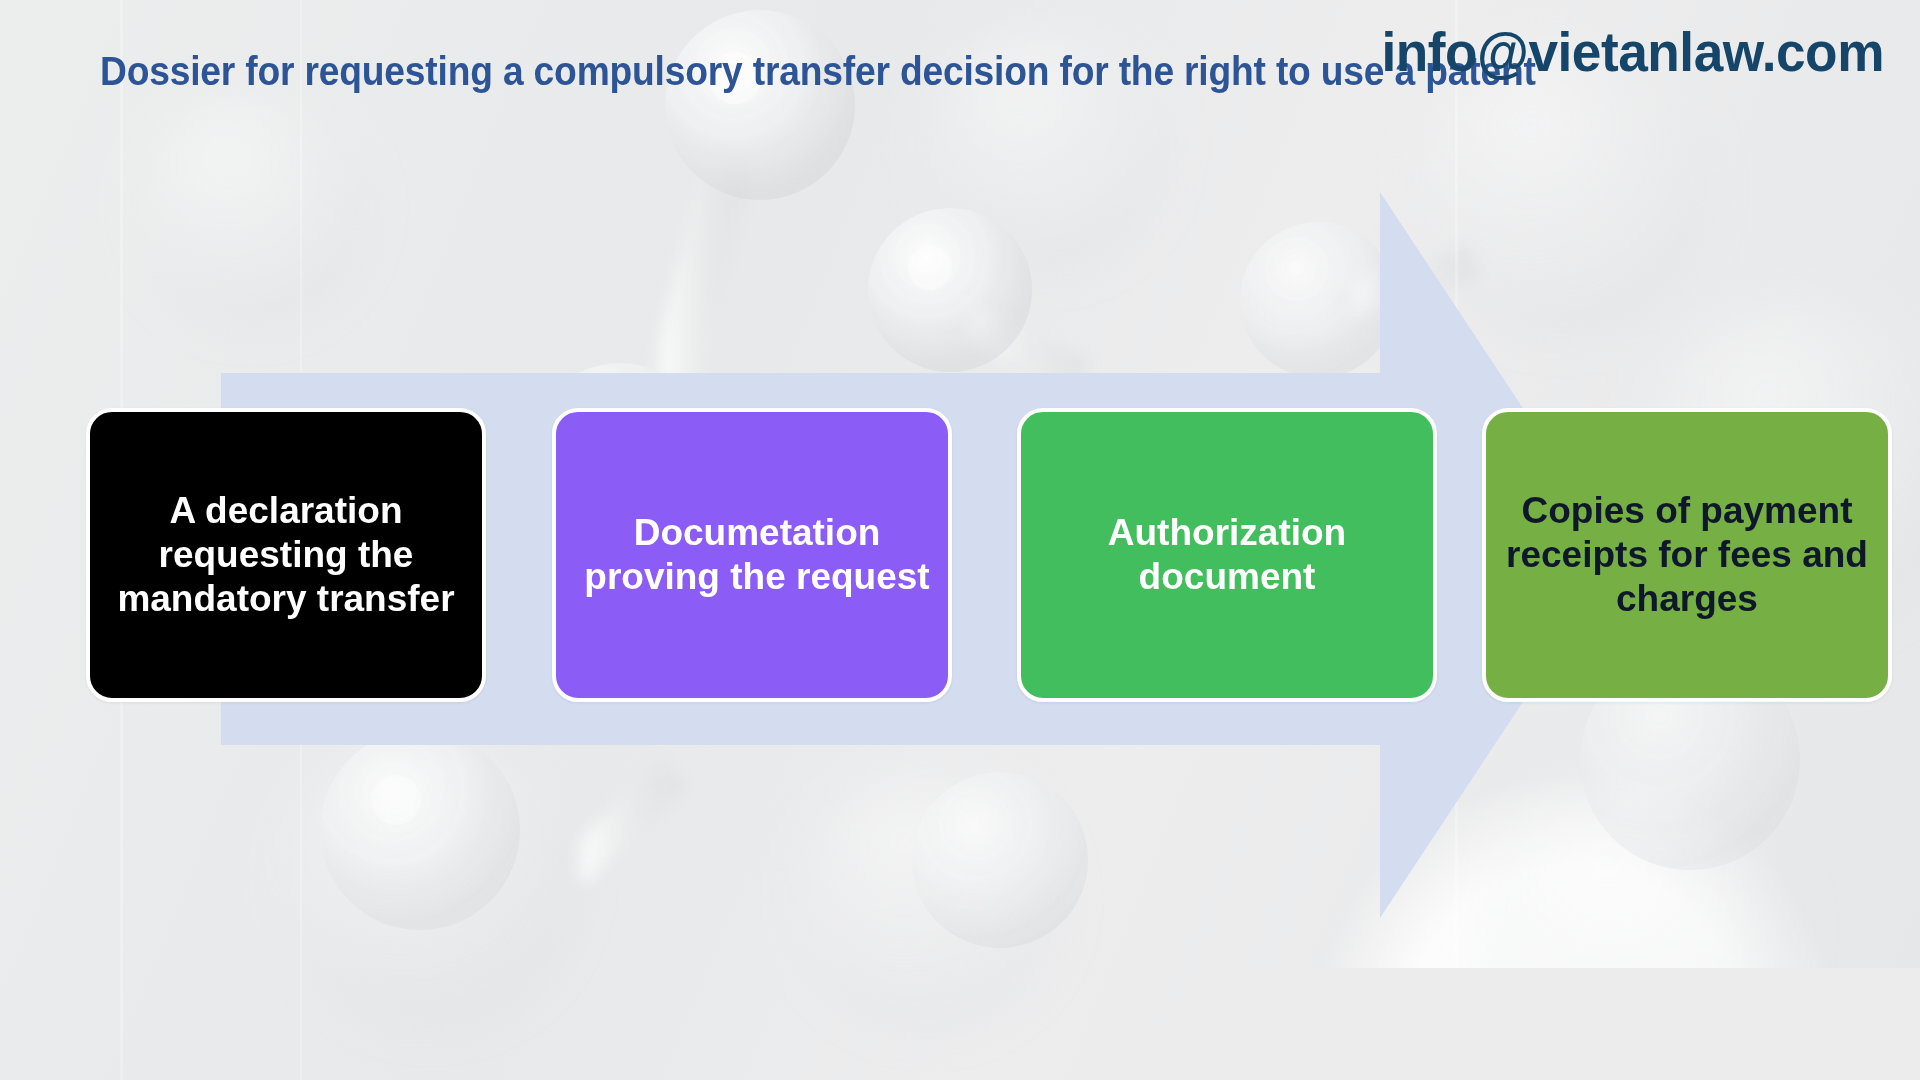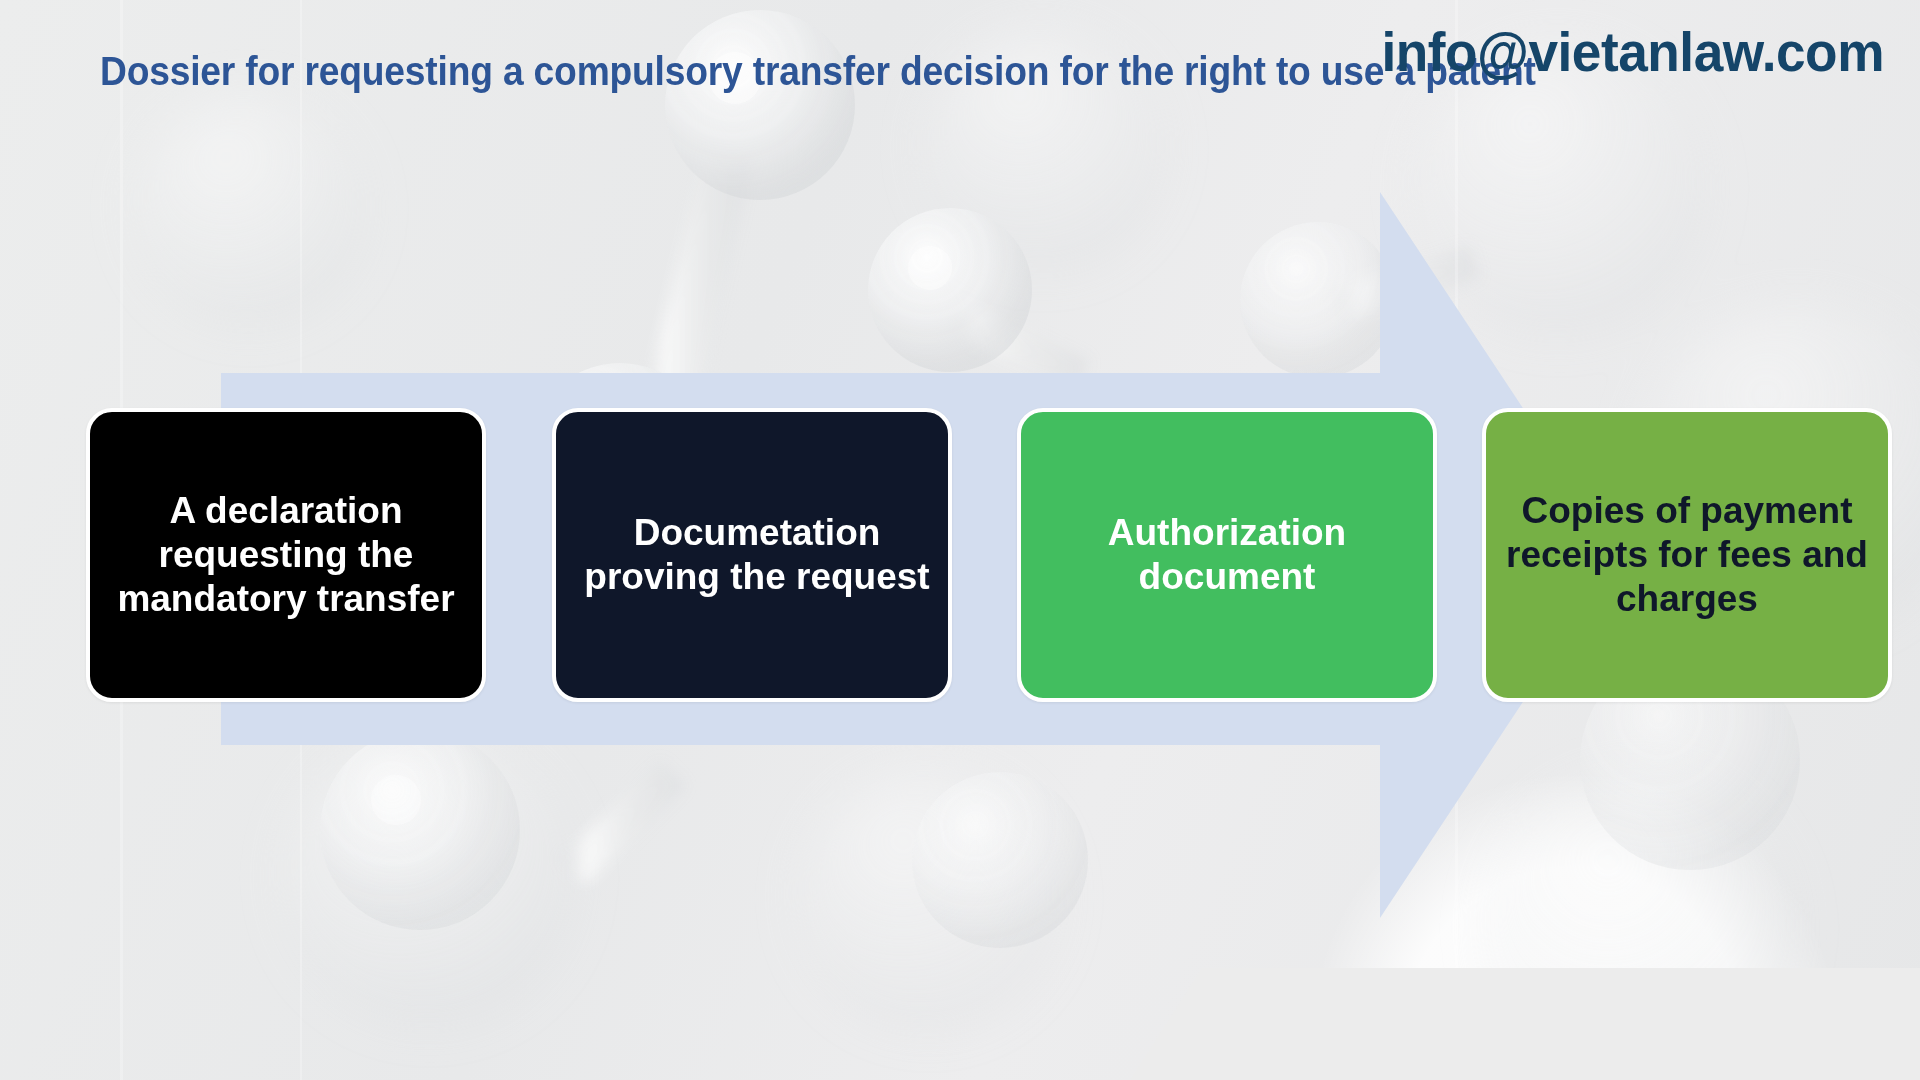--- a/index.html
+++ b/index.html
@@ -210,21 +210,21 @@
       <path id="arrowPath" d="M221,373 L1380,373 L1380,192 L1620,555 L1380,918 L1380,745 L221,745 Z" fill="#d3ddef"></path>
     </svg>
   </div>
 
   <div class="steps">
 
     <div class="step s1" style="background: #000000; color: rgb(255, 255, 255);">
       <span class="step-label">A declaration requesting the mandatory transfer</span>
     </div>
 
-    <div class="step s2" style="background: #0f172a; color: rgb(255, 255, 255); padding-left: 24px;">
+    <div class="step s2" style="background: #8b5cf6; color: rgb(255, 255, 255); padding-left: 24px;">
       <span class="step-label">Documetation proving the request</span>
     </div>
 
     <div class="step s3" style="background: rgb(66, 190, 95); color: rgb(255, 255, 255);">
       <span class="step-label">Authorization document</span>
     </div>
 
     <div class="step s4" style="background: rgb(118, 176, 69); color: #0f172a;">
       <span class="step-label">Copies of payment receipts for fees and charges</span>
     </div>

